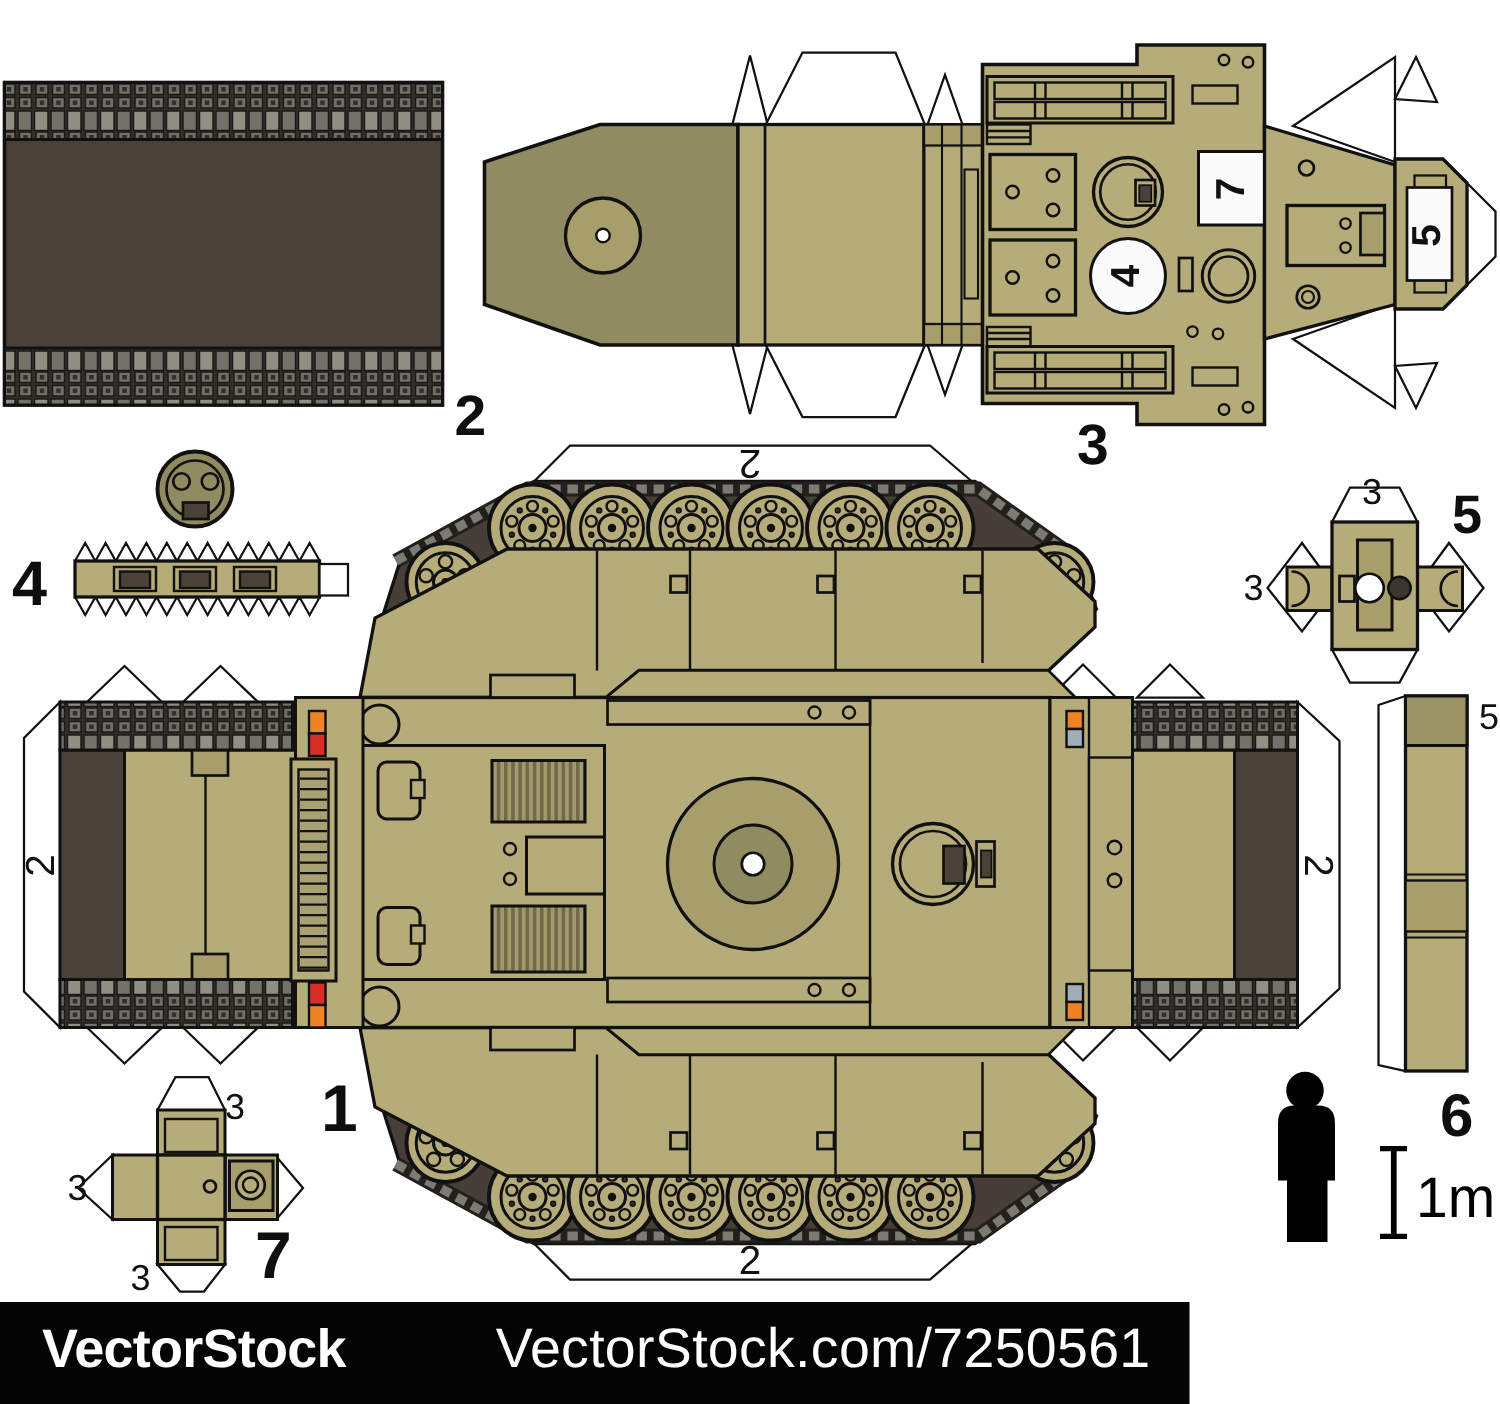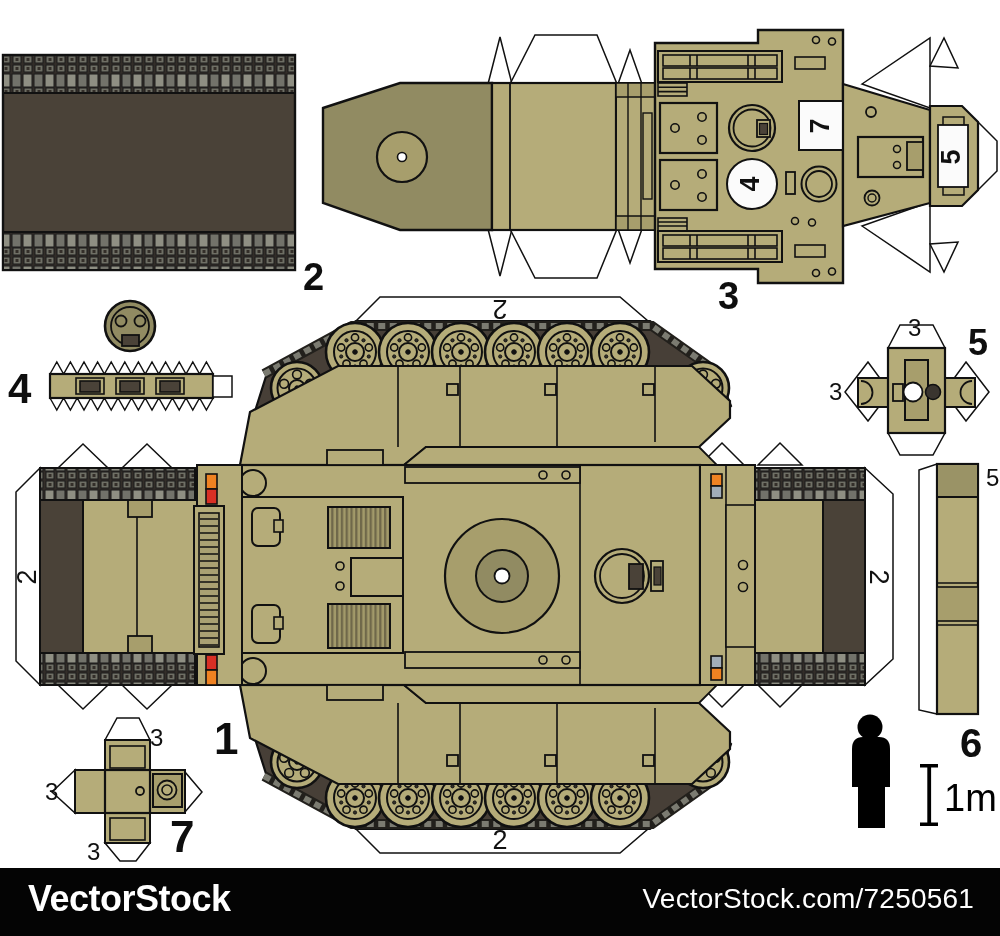--- a/index.html
+++ b/index.html
@@ -4,25 +4,25 @@
 <style>
   html,body{margin:0;padding:0;background:#888;}
   .canvas{position:relative;width:1000px;height:936px;background:#ffffff;overflow:hidden;
           font-family:"Liberation Sans",sans-serif;}
   svg{display:block}
   .big{font-family:"Liberation Sans",sans-serif;font-weight:bold;fill:#0e0e0e;}
   .tab{font-family:"Liberation Sans",sans-serif;font-weight:400;font-size:27px;fill:#111;}
   .tabS{font-family:"Liberation Sans",sans-serif;font-weight:400;font-size:24px;fill:#111;}
   .tabW{font-family:"Liberation Sans",sans-serif;font-weight:600;font-size:27px;fill:#111;}
   .scaleTxt{font-family:"Liberation Sans",sans-serif;font-weight:400;font-size:38px;fill:#000;}
-  .footer{position:absolute;left:0;top:868px;width:1000px;height:68px;background:#040404;
+  .footer{position:absolute;left:0;top:868px;width:793px;height:68px;background:#040404;
           display:flex;align-items:center;justify-content:space-between;box-sizing:border-box;
           padding:0 26px 6px 28px;}
   .brand{color:#fff;font-size:36px;font-weight:700;letter-spacing:-0.5px;}
-  .url{color:#fff;font-size:28px;font-weight:400;letter-spacing:0.2px;}
+  .url{color:#fff;font-size:37px;font-weight:400;letter-spacing:0.2px;}
 </style>
 </head>
 <body>
 
 <div class="canvas">
 <svg width="1000" height="868" viewBox="0 0 1000 868" xmlns="http://www.w3.org/2000/svg">
   <defs>
 
     <pattern id="trackPat" width="22" height="32" patternUnits="userSpaceOnUse">
       <rect width="22" height="32" fill="#332e29"></rect>

